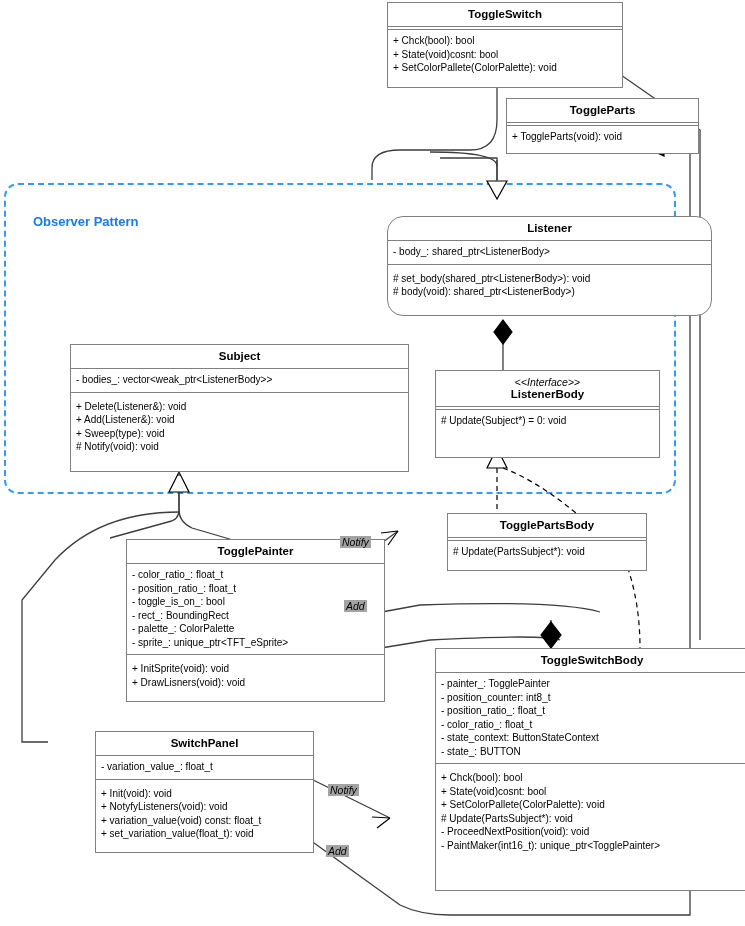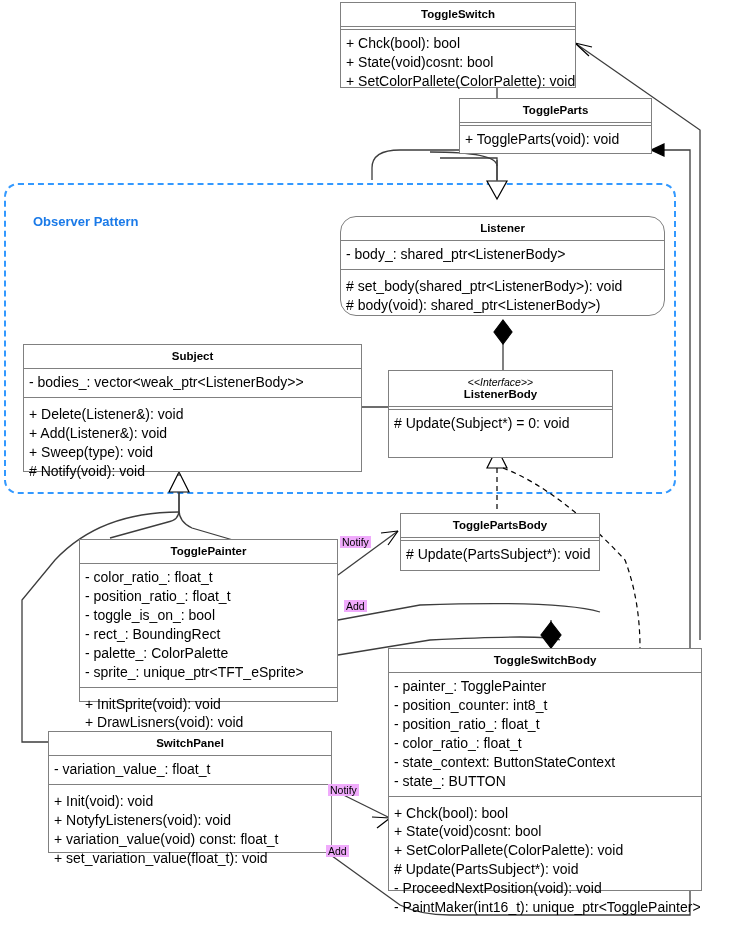--- a/index.html
+++ b/index.html
@@ -1,40 +1,40 @@
 <!DOCTYPE html>
 <html><head>
 <meta charset="utf-8">
 <style>
   html,body{margin:0;padding:0;background:#ffffff;}
   #canvas{position:relative;width:745px;height:926px;overflow:hidden;
           font-family:"Liberation Sans", sans-serif;background:#fff;}
 
   
   .uml{position:absolute;box-sizing:border-box;background:#ffffff;
-       border:1.5px solid #808080;}
+       border:1.5px solid #808080;margin-left:47px;}
   .uml .title{font-size:11.5px;font-weight:bold;color:#000;text-align:center;
        padding:5px 4px 5px;line-height:1.15;}
   .uml .title .stereo{display:block;font-weight:normal;font-size:10.5px;}
   .uml .title .stereo i{font-style:italic;}
   .uml .sep{height:0;border-top:1.5px solid #808080;}
-  .uml .compartment{padding:4px 5px 5px;font-size:14px;color:#000;
+  .uml .compartment{padding:4px 5px 5px;font-size:10px;color:#000;
        line-height:1.35;}
   .uml .compartment div{white-space:nowrap;}
   .uml .compartment.pad-top{padding-top:7px;}
 
   
   .group-box{position:absolute;box-sizing:border-box;
        border:2px dashed #3399ff;border-radius:14px;background:transparent;}
   .group-label{position:absolute;font-size:13px;font-weight:bold;
        color:#1a7ae8;white-space:nowrap;}
 
   
   .edge-label{position:absolute;font-size:10.5px;color:#000;
-       background:#f0abfc;padding:0 2px;white-space:nowrap;}
+       background:#a3a3a3;padding:0 2px;white-space:nowrap;font-style:italic;}
 
   svg.links{position:absolute;left:0;top:0;width:745px;height:926px;
        overflow:visible;pointer-events:none;}
   svg.links path, svg.links line{fill:none;stroke:#000;stroke-width:1.2;}
   svg.links .thick{stroke:#3d3d3d;stroke-width:1.3;}
   svg.links .dash{stroke-dasharray:5 4;}
   .fillwhite{fill:#ffffff;stroke:#000;stroke-width:1.2;}
   .fillblack{fill:#000000;stroke:#000000;stroke-width:1.2;}
 </style>
 </head>
@@ -196,21 +196,21 @@
     <div class="compartment pad-top">
       <div>+ Chck(bool): bool</div>
       <div>+ State(void)cosnt: bool</div>
       <div>+ SetColorPallete(ColorPalette): void</div>
       <div># Update(PartsSubject*): void</div>
       <div>- ProceedNextPosition(void): void</div>
       <div>- PaintMaker(int16_t): unique_ptr&lt;TogglePainter&gt;</div>
     </div>
   </div>
 
-  <div class="uml" style="left:48px;top:731px;width:284px;height:122px;">
+  <div class="uml" style="left:48px;top:731px;width:219px;height:122px;">
     <div class="title">SwitchPanel</div>
     <div class="sep"></div>
     <div class="compartment">
       <div>- variation_value_: float_t</div>
     </div>
     <div class="sep"></div>
     <div class="compartment pad-top">
       <div>+ Init(void): void</div>
       <div>+ NotyfyListeners(void): void</div>
       <div>+ variation_value(void) const: float_t</div>

